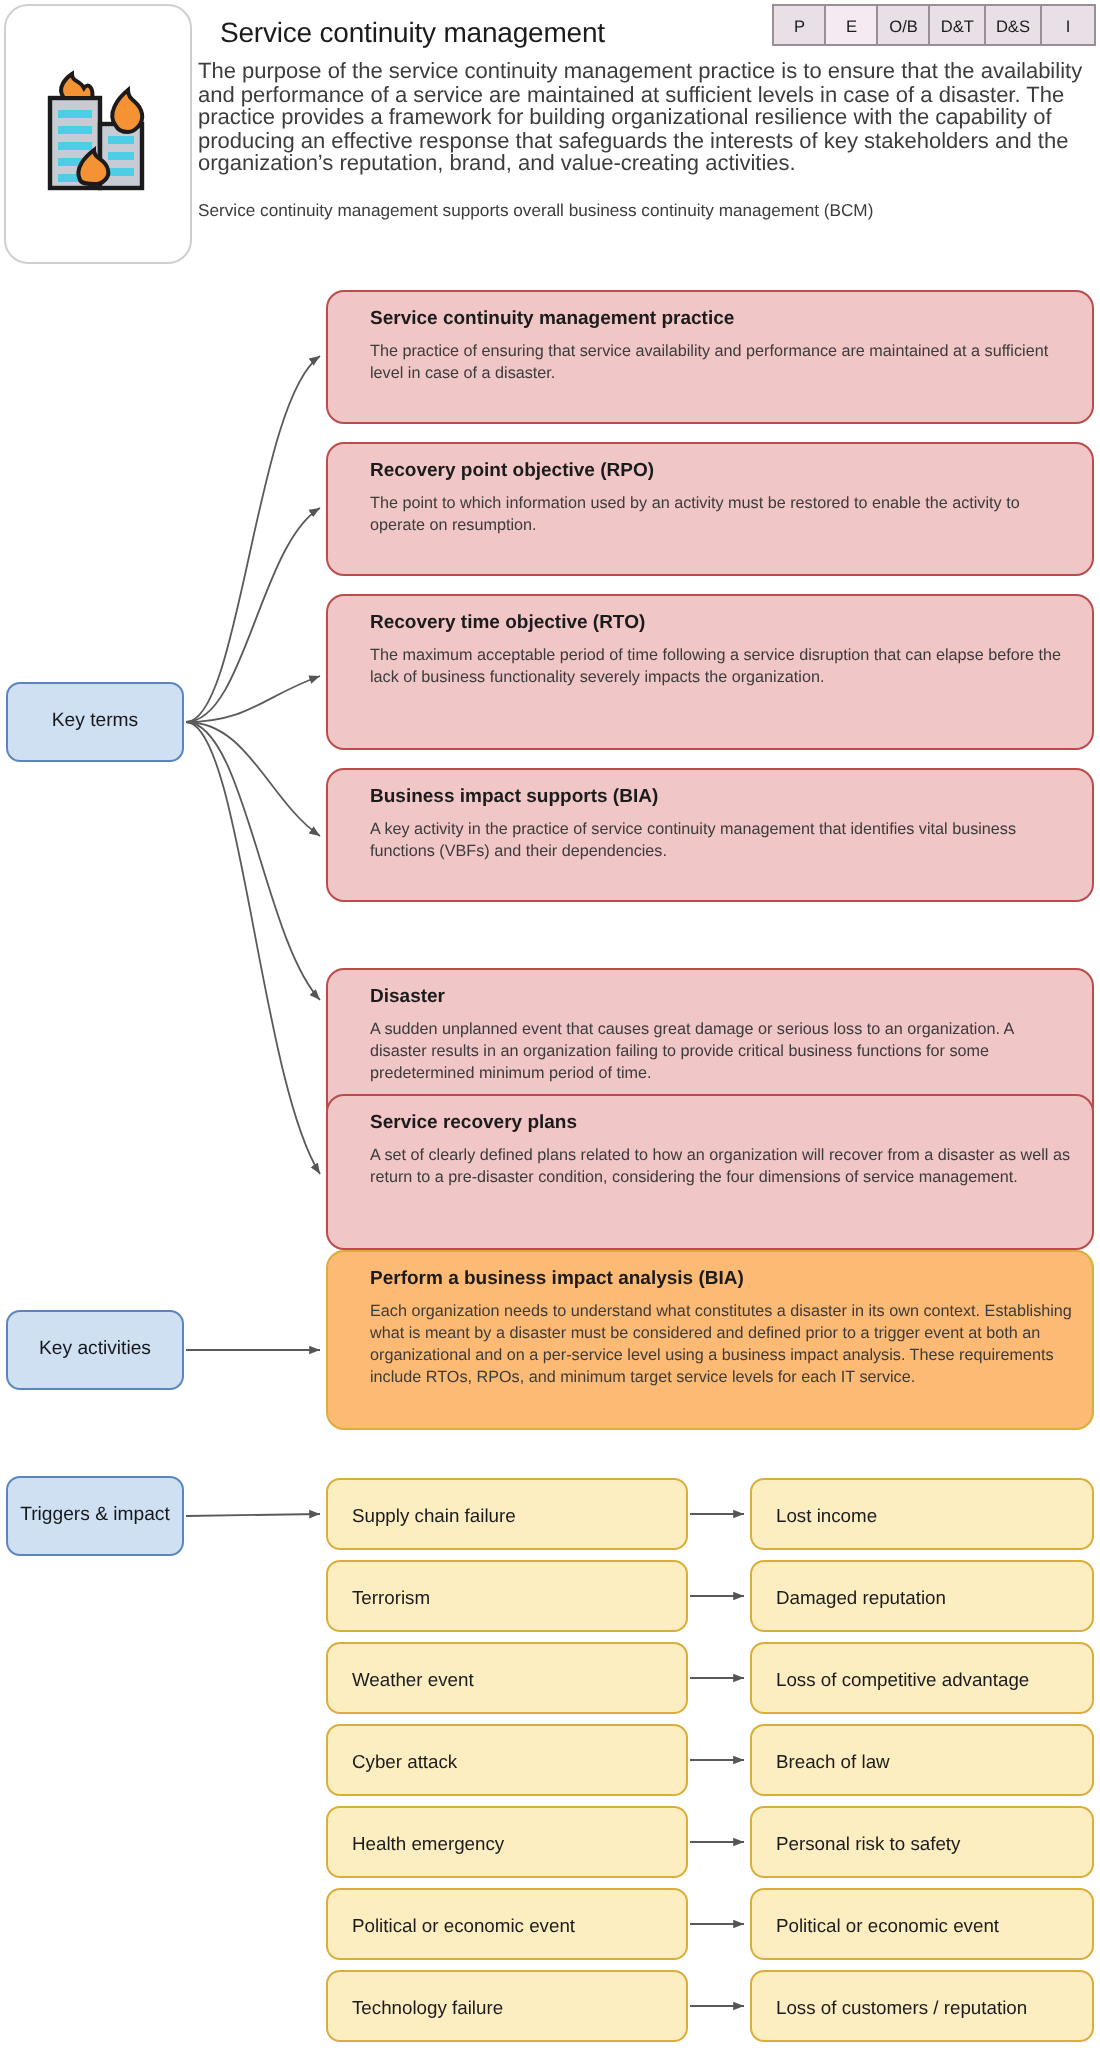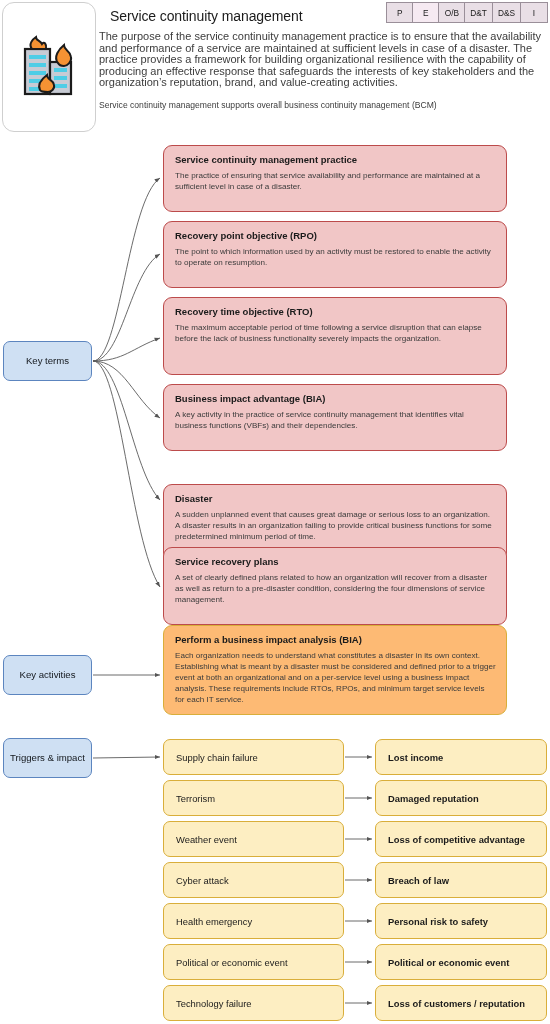--- a/index.html
+++ b/index.html
@@ -52,22 +52,22 @@
     background: #cfe0f3; border: 1.3px solid #5c85bf; border-radius: 7px;
     display: flex; align-items: center; justify-content: center; text-align: left;
     font-size: 9.6px; color: #14181d; line-height: 12px;
   }
   #pill-key-terms      { left: 3px;  top: 341px; width: 89px; height: 40px; }
   #pill-key-activities { left: 3px;  top: 655px; width: 89px; height: 40px; }
   #pill-triggers       { left: 3px;  top: 738px; width: 89px; height: 40px; }
 
   
   .card {
-    position: absolute; left: 163px; width: 344px;
-    border-radius: 9px; padding: 8px 10px 9px 11px;
+    position: absolute; left: 163px; width: 384px;
+    border-radius: 9px; padding: 8px 10px 9px 21px;
   }
   .card.pink { background: #f1c6c6; border: 1.4px solid #bc4b4b; }
   .card.yellow { background: #fdba74; border: 1.4px solid #d9ae3a; }
   .card-title { font-size: 9.5px; font-weight: 700; color: #1b1b1b; margin-bottom: 6px; }
   .card-body  { font-size: 8.1px; line-height: 10.9px; color: #3b3b3b; }
 
   #card-0 { top: 145px; height: 67px; }
   #card-1 { top: 221px; height: 67px; }
   #card-2 { top: 297px; height: 78px; }
   #card-3 { top: 384px; height: 67px; }
@@ -77,21 +77,21 @@
 
   
   .tbox {
     position: absolute; border-radius: 7px;
     background: #fdeec2; border: 1.3px solid #d9ae3a;
     display: flex; align-items: center;
     padding-left: 12px;
     font-size: 9.4px; color: #1b1b1b;
   }
   .tbox.trigger { left: 163px; width: 181px; height: 36px; }
-  .tbox.impact  { left: 375px; width: 172px; height: 36px; font-weight: bold; }
+  .tbox.impact  { left: 375px; width: 172px; height: 36px; }
 </style>
 </head>
 <body>
 
 <div id="page">
 
   <svg id="wires" viewBox="0 0 550 1024">
     <defs>
       <marker id="ar" markerWidth="7" markerHeight="7" refX="6" refY="3" orient="auto">
         <path d="M0,0.6 L6,3 L0,5.4 Z" fill="#555"></path>
@@ -175,21 +175,21 @@
   </div>
   <div class="card pink" id="card-1">
     <div class="card-title">Recovery point objective (RPO)</div>
     <div class="card-body">The point to which information used by an activity must be restored to enable the activity to operate on resumption.</div>
   </div>
   <div class="card pink" id="card-2">
     <div class="card-title">Recovery time objective (RTO)</div>
     <div class="card-body">The maximum acceptable period of time following a service disruption that can elapse before the lack of business functionality severely impacts the organization.</div>
   </div>
   <div class="card pink" id="card-3">
-    <div class="card-title">Business impact advantage (BIA)</div>
+    <div class="card-title">Business impact supports (BIA)</div>
     <div class="card-body">A key activity in the practice of service continuity management that identifies vital business functions (VBFs) and their dependencies.</div>
   </div>
   <div class="card pink" id="card-4">
     <div class="card-title">Disaster</div>
     <div class="card-body">A sudden unplanned event that causes great damage or serious loss to an organization. A disaster results in an organization failing to provide critical business functions for some predetermined minimum period of time.</div>
   </div>
   <div class="card pink" id="card-5">
     <div class="card-title">Service recovery plans</div>
     <div class="card-body">A set of clearly defined plans related to how an organization will recover from a disaster as well as return to a pre-disaster condition, considering the four dimensions of service management.</div>
   </div>

